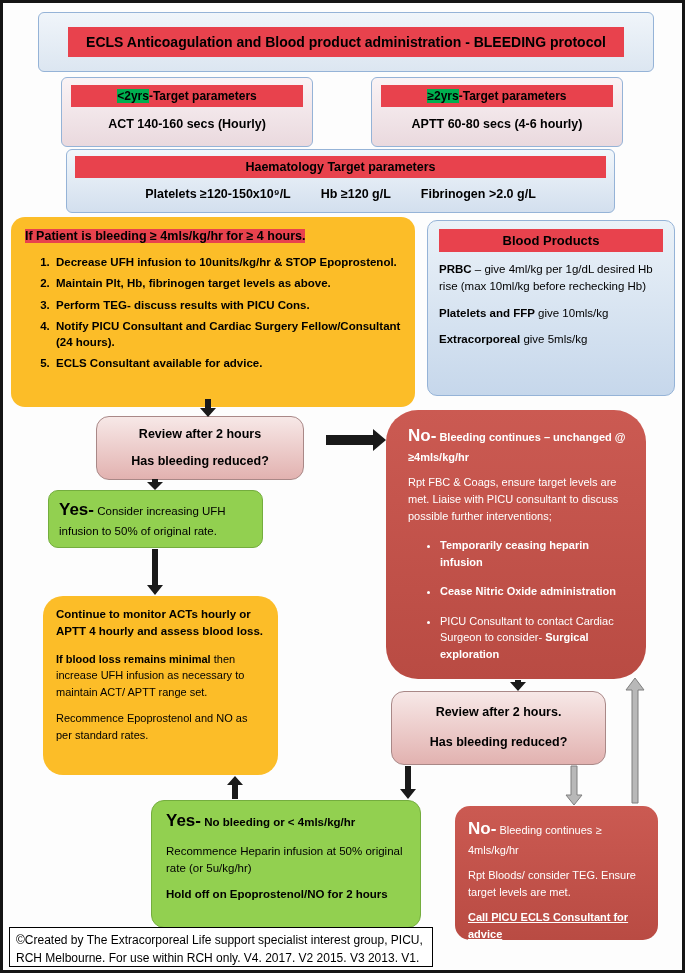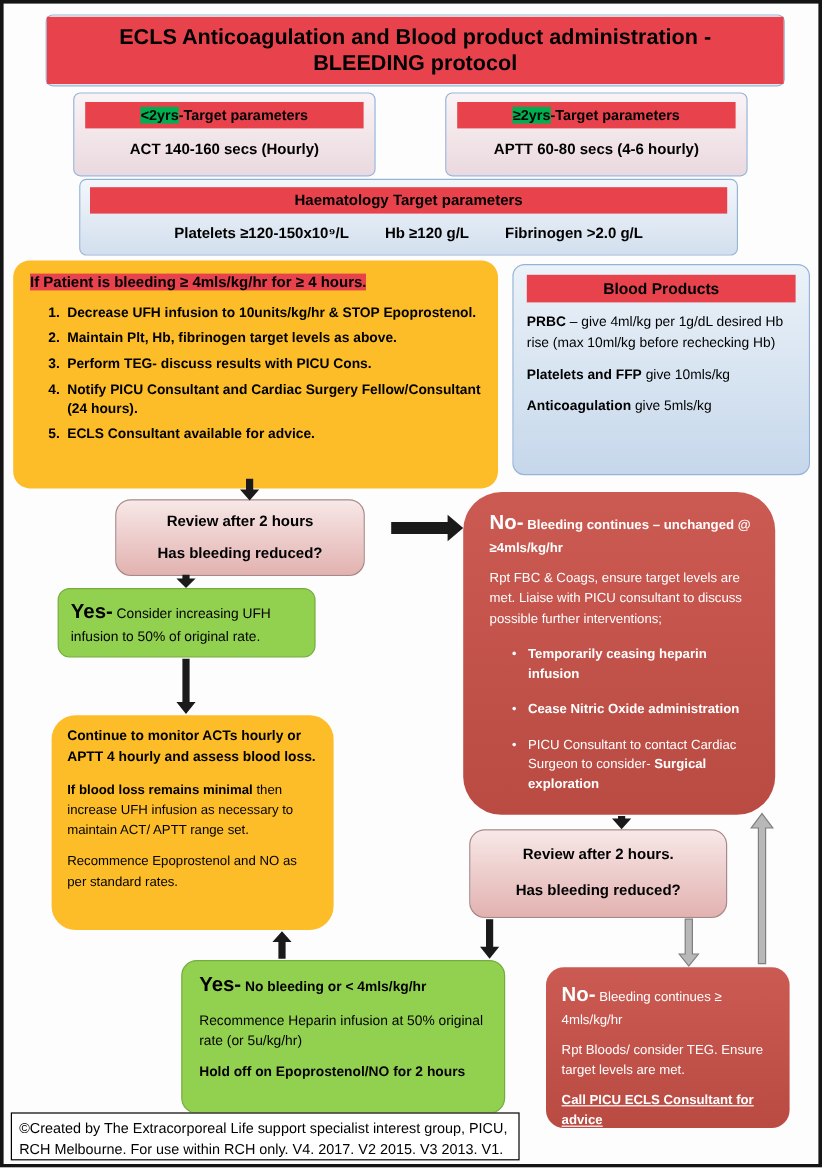--- a/index.html
+++ b/index.html
@@ -5,21 +5,21 @@
   * { margin:0; padding:0; box-sizing:border-box; }
   html,body { background:#ffffff; }
   body { font-family:"Liberation Sans", sans-serif; color:#000; }
   .page { position:relative; width:685px; height:973px; background:#fdfdfd; border:3px solid #151515; overflow:hidden; }
 
   .banner { background:#e8424d; color:#000; font-weight:bold; text-align:center; }
 
   .title-box { position:absolute; left:35px; top:9px; width:616px; height:60px;
     background:linear-gradient(#f0f5fa,#dce6f1); border:1.5px solid #95b3d7; border-radius:6px;
     display:flex; align-items:center; justify-content:center; }
-  .title-banner { font-size:18px; padding:7px 18px; }
+  .title-banner { font-size:14px; padding:7px 18px; }
 
   .param-box { position:absolute; top:74px; width:252px; height:70px;
     background:linear-gradient(#faf3f5,#ead9de); border:1.5px solid #95b3d7; border-radius:6px; padding:7px 9px; }
   .param-box.left { left:58px; }
   .param-box.right { left:368px; }
   .param-banner { font-size:12px; padding:4px 0; }
   .hl { background:#00b050; }
   .param-value { text-align:center; font-weight:bold; font-size:12.5px; margin-top:10px; }
 
   .haem-box { position:absolute; left:63px; top:146px; width:549px; height:64px;
@@ -103,21 +103,21 @@
       <li>Perform TEG- discuss results with PICU Cons.</li>
       <li>Notify PICU Consultant and Cardiac Surgery Fellow/Consultant (24 hours).</li>
       <li>ECLS Consultant available for advice.</li>
     </ol>
   </div>
 
   <div class="products-box">
     <div class="banner products-banner">Blood Products</div>
     <p class="bp-item"><b>PRBC</b><span> – give 4ml/kg per 1g/dL desired Hb rise (max 10ml/kg before rechecking Hb)</span></p>
     <p class="bp-item"><b>Platelets and FFP</b><span> give 10mls/kg</span></p>
-    <p class="bp-item"><b>Anticoagulation</b><span> give 5mls/kg</span></p>
+    <p class="bp-item"><b>Extracorporeal</b><span> give 5mls/kg</span></p>
   </div>
 
   <div class="pink-box review1">
     <div class="line1">Review after 2 hours</div>
     <div class="line2">Has bleeding reduced?</div>
   </div>
 
   <div class="green-box yes1">
     <span class="yn-label">Yes-</span><span> Consider increasing UFH infusion to 50% of original rate.</span>
   </div>

